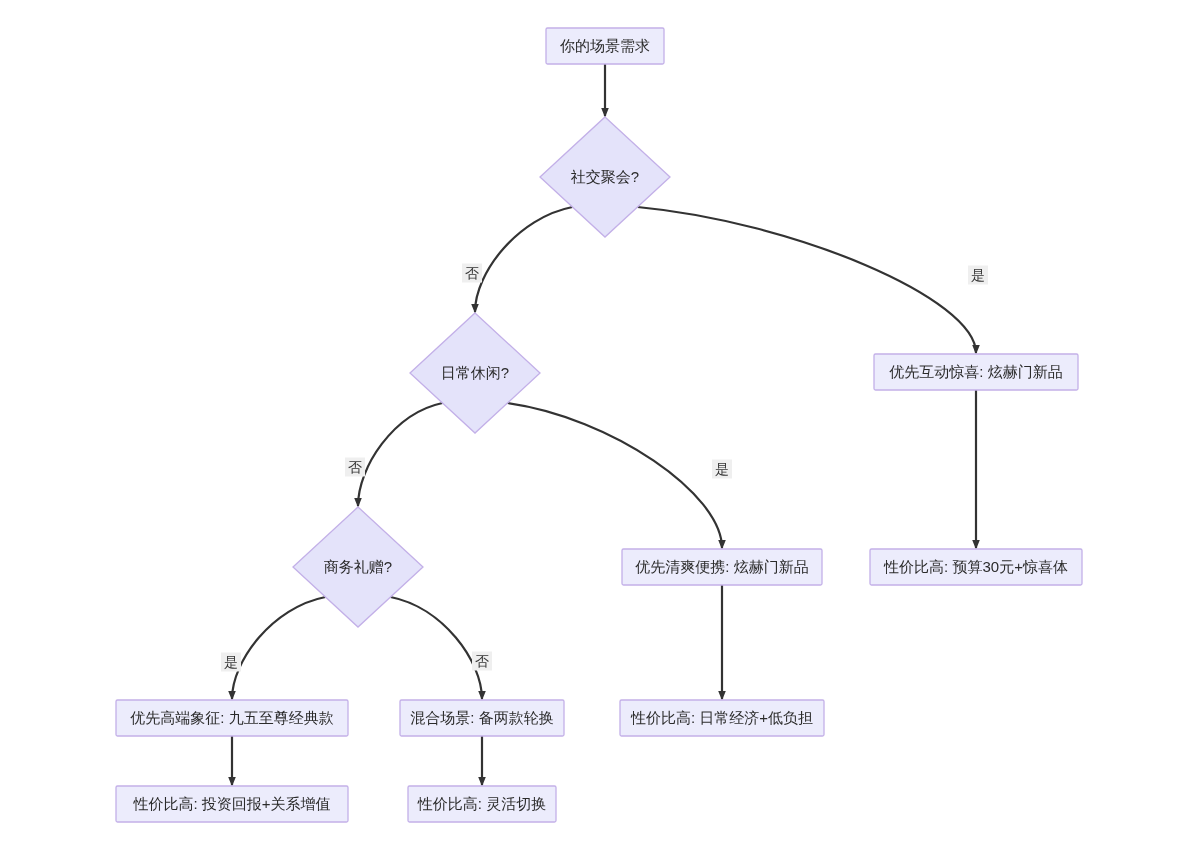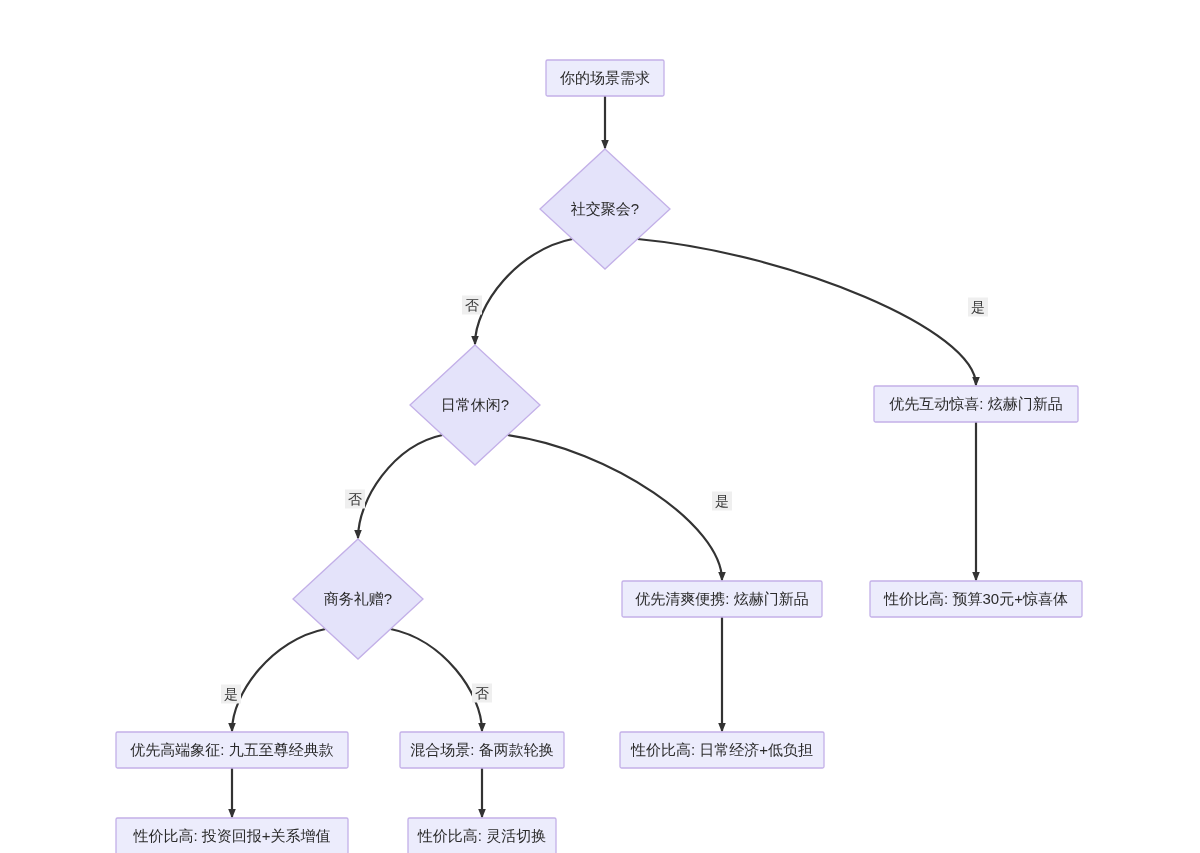--- a/index.html
+++ b/index.html
@@ -10,21 +10,20 @@
   body {
     width: 1200px;
     height: 853px;
     font-family: "Liberation Sans", "DejaVu Sans", sans-serif;
     overflow: hidden;
   }
   #flowchart-root {
     position: relative;
     width: 1200px;
     height: 753px;
-    margin-top: 32px;
   }
   svg#flow-svg {
     display: block;
     width: 1200px;
     height: 853px;
   }
   .node-rect {
     fill: #ececfc;
     stroke: #c3b0e8;
     stroke-width: 1.3px;

